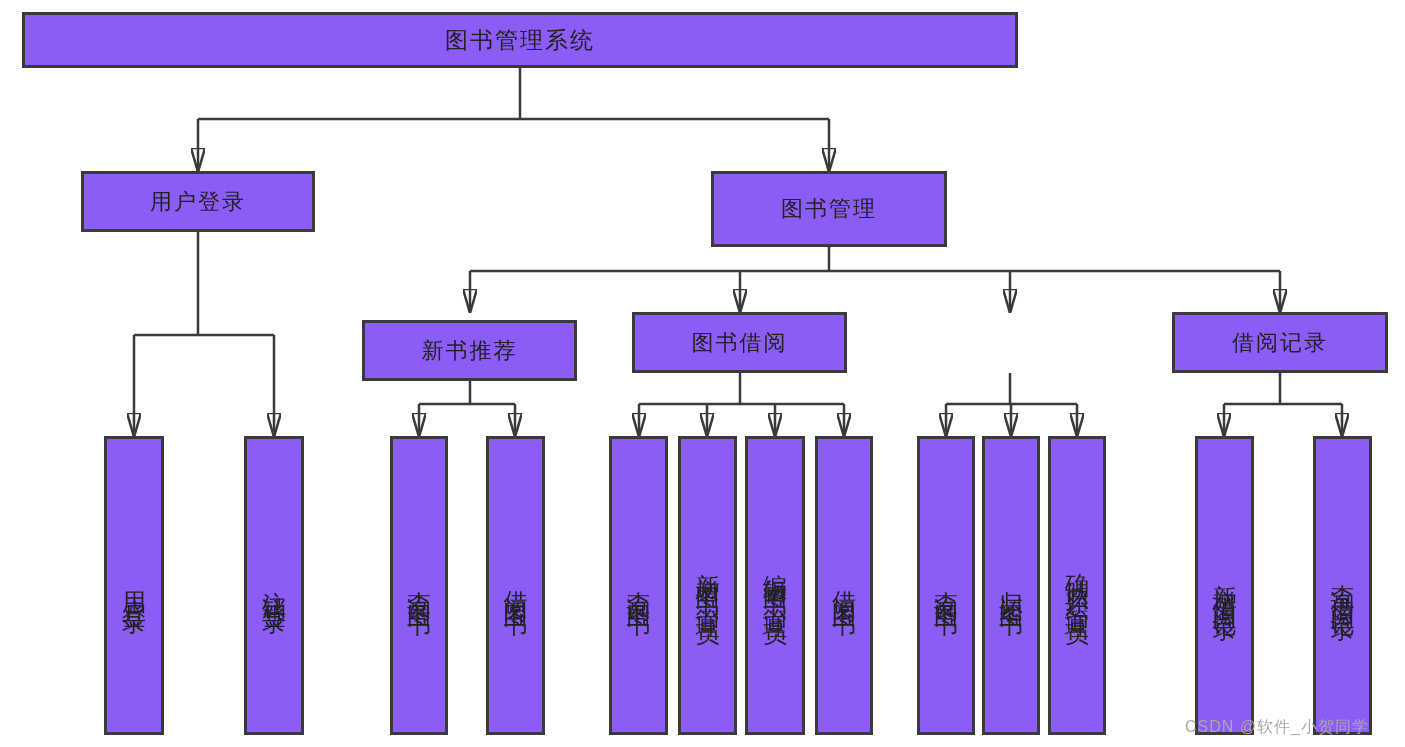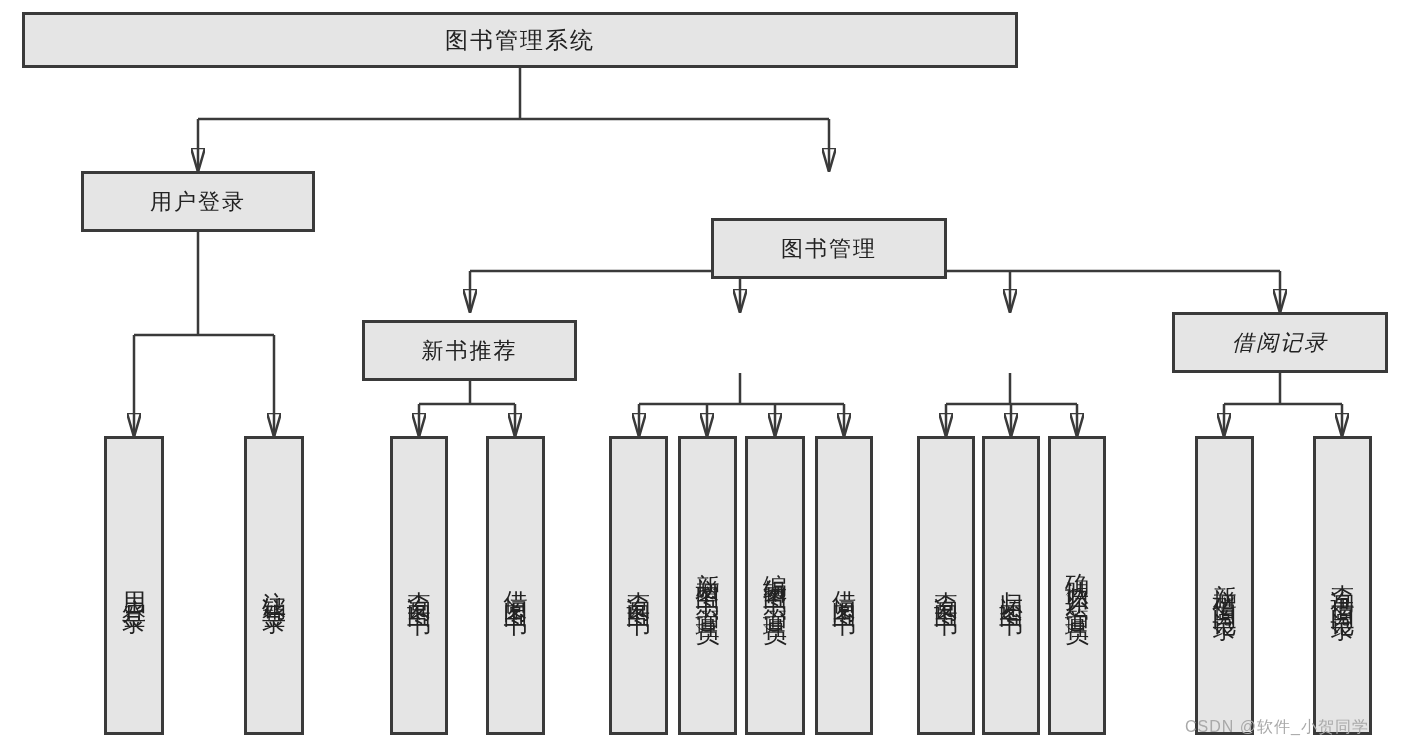--- a/index.html
+++ b/index.html
@@ -3,36 +3,36 @@
 <meta charset="utf-8">
 <style>
   html,body{margin:0;padding:0;background:#ffffff;}
   .canvas{
     position:relative;width:1405px;height:747px;background:#ffffff;overflow:hidden;
     font-family:"Liberation Sans","DejaVu Sans",sans-serif;
   }
   .connectors{position:absolute;left:0;top:0;pointer-events:none;}
   .connectors path{stroke:#3a3a3a;stroke-width:2.5;fill:none;}
   .box{
-    position:absolute;box-sizing:border-box;border:3px solid #3a3a3a;background:#e5e5e5;
+    position:absolute;box-sizing:border-box;border:3px solid #3a3a3a;background:#8b5cf6;
     display:flex;align-items:center;justify-content:center;color:#222222;text-align:center;
   }
   .hbox{font-size:22px;letter-spacing:2px;white-space:nowrap;}
   .vbox{
     writing-mode:vertical-rl;text-orientation:mixed;
     font-size:24px;letter-spacing:7px;line-height:1;
   }
   
   .p-root{left:22px;top:12px;width:996px;height:56px;font-size:23px;}
   .p-user{left:81px;top:171px;width:234px;height:61px;}
-  .p-mgmt{left:711px;top:171px;width:236px;height:61px;margin-top:47px;}
+  .p-mgmt{left:711px;top:171px;width:236px;height:76px;}
   .p-rec {left:362px;top:320px;width:215px;height:61px;}
   .p-bor {left:632px;top:312px;width:215px;height:61px;}
   .p-cur {left:902px;top:312px;width:216px;height:61px;}
-  .p-log {left:1172px;top:312px;width:216px;height:61px;font-style:italic;}
+  .p-log {left:1172px;top:312px;width:216px;height:61px;}
   .p-c1 {left:104px; top:436px;width:60px;height:299px;}
   .p-c2 {left:244px; top:436px;width:60px;height:299px;}
   .p-c3 {left:390px; top:436px;width:58px;height:299px;}
   .p-c4 {left:486px; top:436px;width:59px;height:299px;}
   .p-c5 {left:609px; top:436px;width:59px;height:299px;}
   .p-c6 {left:678px; top:436px;width:59px;height:299px;}
   .p-c7 {left:745px; top:436px;width:60px;height:299px;}
   .p-c8 {left:815px; top:436px;width:58px;height:299px;}
   .p-c9 {left:917px; top:436px;width:58px;height:299px;}
   .p-c10{left:982px; top:436px;width:58px;height:299px;}
@@ -103,20 +103,21 @@
       <path d="M1342 404 V436" marker-end="url(#arrow)"></path>
     </g>
   </svg>
 
   <div class="box hbox p-root">图书管理系统</div>
 
   <div class="box hbox p-user">用户登录</div>
   <div class="box hbox p-mgmt">图书管理</div>
 
   <div class="box hbox p-rec">新书推荐</div>
+  <div class="box hbox p-bor">图书借阅</div>
   <div class="box hbox p-log">借阅记录</div>
 
   <div class="box vbox p-c1">用户登录</div>
   <div class="box vbox p-c2">注销登录</div>
 
   <div class="box vbox p-c3">查询图书</div>
   <div class="box vbox p-c4">借阅图书</div>
 
   <div class="box vbox p-c5">查询图书</div>
   <div class="box vbox p-c6">新增图书（管理员）</div>

